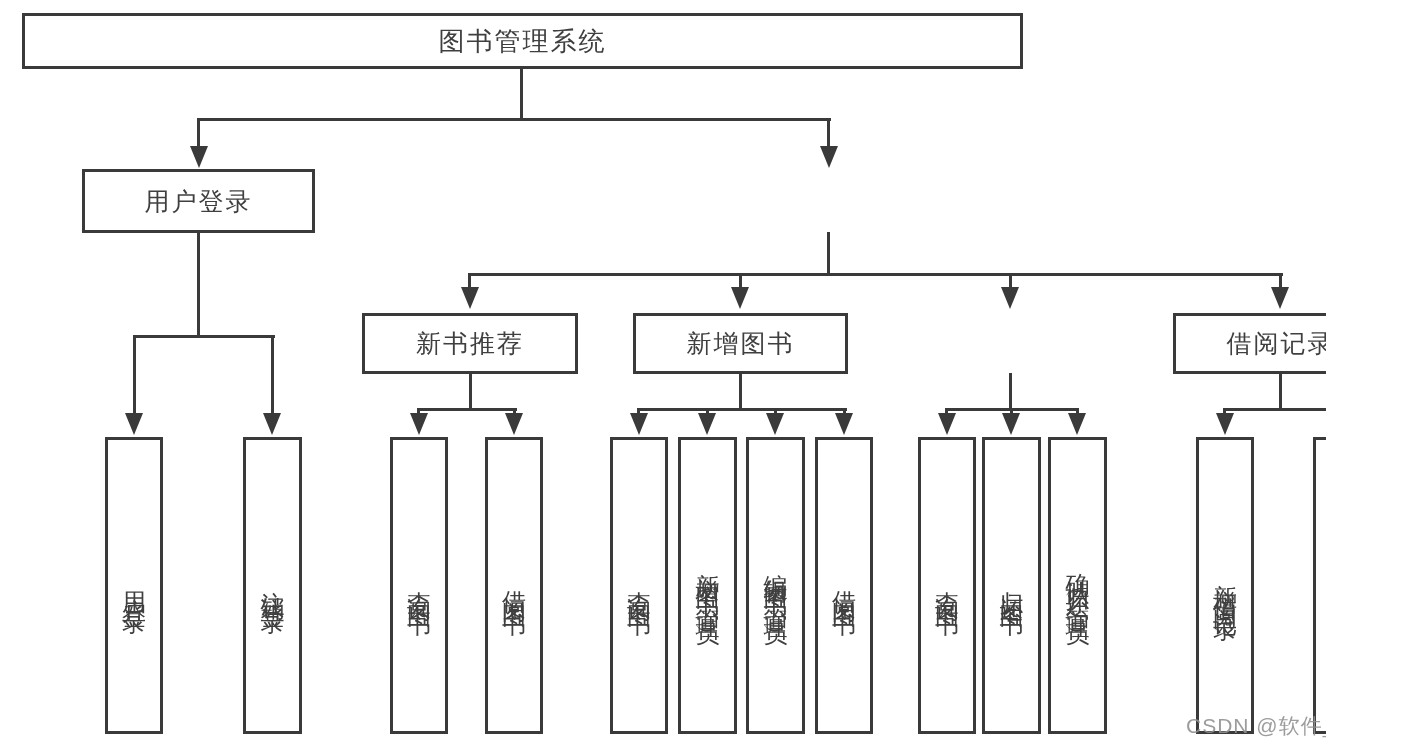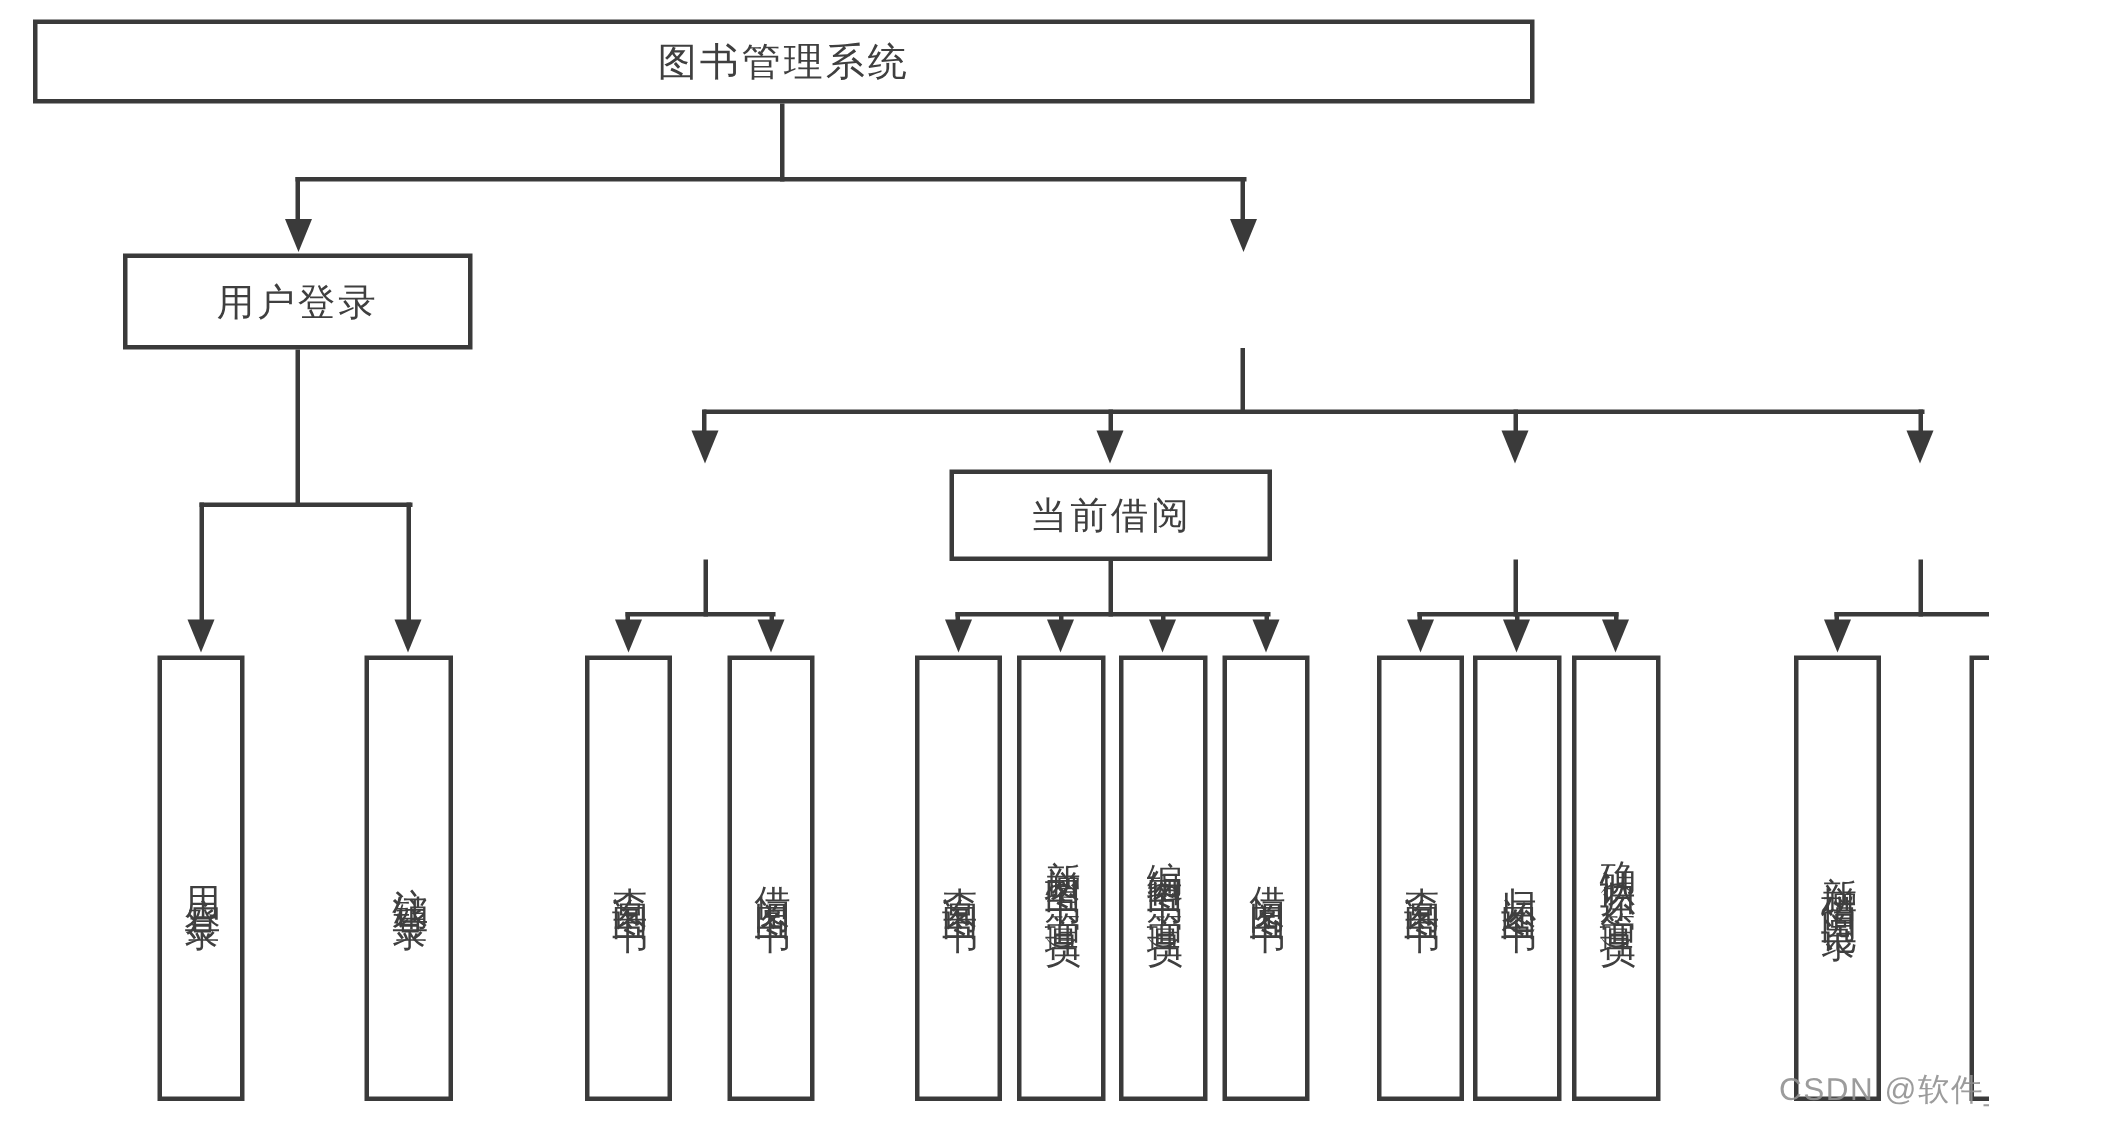--- a/index.html
+++ b/index.html
@@ -118,26 +118,32 @@
 
   <div class="box box-h root" style="left:22px;top:13px;width:1001px;height:56px">
     <span>图书管理系统</span>
   </div>
 
   <div class="box box-h" style="left:82px;top:169px;width:233px;height:64px">
     <span>用户登录</span>
   </div>
 
 
+  <div class="box box-h" style="left:362px;top:313px;width:216px;height:61px">
+    <span>新书推荐</span>
+  </div>
 
   <div class="box box-h" style="left:633px;top:313px;width:215px;height:61px">
-    <span>当前借阅</span>
+    <span>新增图书</span>
   </div>
 
 
+  <div class="box box-h" style="left:1173px;top:313px;width:215px;height:61px">
+    <span>借阅记录</span>
+  </div>
 
   <div class="box box-v" style="left:105px;top:437px;width:58px;height:297px">
     <span>用户登录</span>
   </div>
   <div class="box box-v" style="left:243px;top:437px;width:59px;height:297px">
     <span>注销登录</span>
   </div>
 
   <div class="box box-v" style="left:390px;top:437px;width:58px;height:297px">
     <span>查询图书</span>

